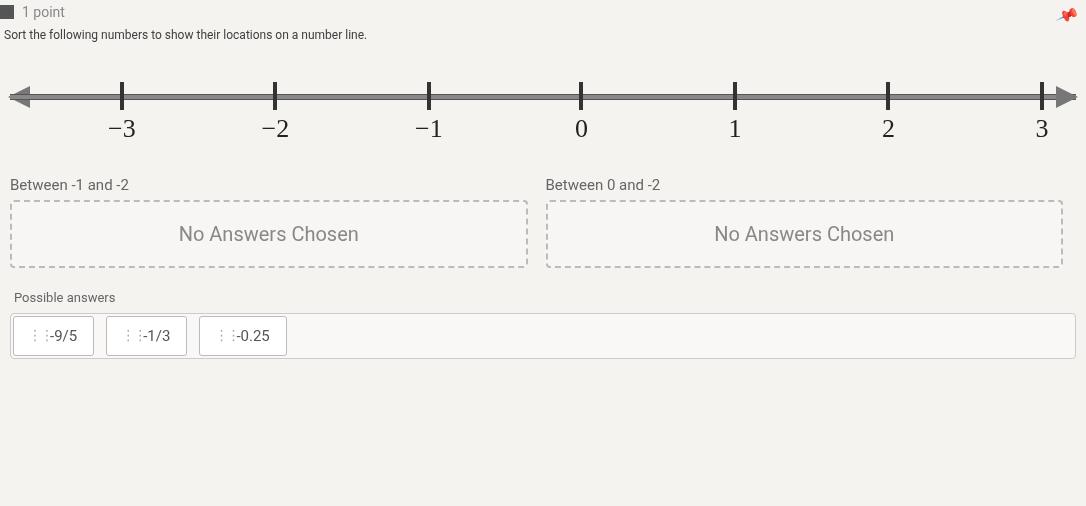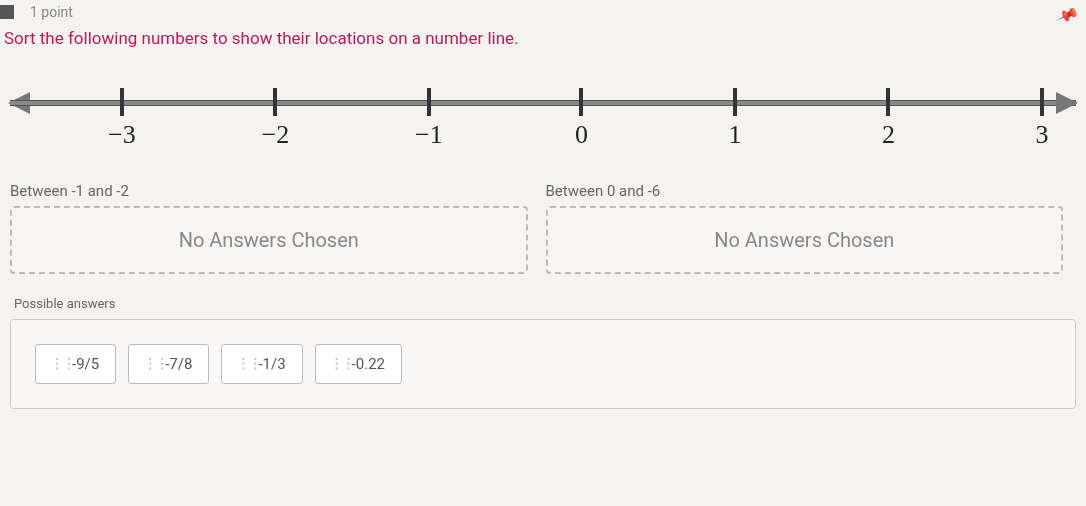--- a/index.html
+++ b/index.html
@@ -4,24 +4,24 @@
   <style>
     * { box-sizing: border-box; margin: 0; padding: 0; }
     body {
       font-family: -apple-system, BlinkMacSystemFont, 'Segoe UI', Roboto, sans-serif;
       background: #f5f3f0;
       width: 1086px;
       height: 506px;
       position: relative;
       color: #333;
     }
-    .top-bar { display: flex; align-items: center; padding: 4px 0 0 0; gap: 8px; }
+    .top-bar { display: flex; align-items: center; padding: 4px 0 0 0; }
     .point-marker { width: 14px; height: 14px; background: #555; margin-right: 8px; }
     .points { color: #888; font-size: 14px; }
-    .question { color: #be185d; font-size: 17px; padding: 8px 17px 18px 4px; }
+    .question { color: #404040; font-size: 12px; padding: 8px 17px 18px 4px; }
     .pin { position: absolute; top: 6px; right: 8px; font-size: 16px; color: #666; transform: rotate(20deg); }
 
     .numberline-wrap { padding: 12px 10px 10px 10px; }
     .numberline { position: relative; height: 70px; }
     .axis {
       position: absolute; left: 0; right: 0; top: 22px;
       height: 6px; background: #888;
       border-top: 1px solid #555; border-bottom: 1px solid #555;
     }
     .arrow-left, .arrow-right {
@@ -44,21 +44,21 @@
     .zone-title { color: #666; font-size: 15px; margin-bottom: 6px; }
     .zone-box {
       border: 2px dashed #bbb; border-radius: 4px; height: 68px;
       display: flex; align-items: center; justify-content: center;
       color: #888; font-size: 20px; background: rgba(255,255,255,0.3);
     }
 
     .possible-title { color: #666; font-size: 13px; padding: 14px 10px 8px 14px; }
     .answers-box {
       margin: 0 10px 10px 10px; border: 1px solid #ccc; border-radius: 4px;
-      padding: 24px; background: rgba(255,255,255,0.4);
+      padding: 2px; background: rgba(255,255,255,0.4);
       display: flex; gap: 12px; flex-wrap: wrap;
     }
     .chip {
       border: 1px solid #bbb; border-radius: 3px; background: #fff;
       padding: 10px 16px; display: flex; align-items: center; gap: 10px;
       cursor: grab; color: #555; font-size: 15px;
     }
     .grip {
       display: inline-block; width: 10px; height: 14px; position: relative;
     }
@@ -99,36 +99,32 @@
       <div class="tick-label" style="left: 96.8%;">3</div>
     </div>
 </div>
 
 <div class="drop-row" id="drop-row">
     <div class="drop-zone">
       <div class="zone-title">Between -1 and -2</div>
       <div class="zone-box">No Answers Chosen</div>
     </div>
     <div class="drop-zone">
-      <div class="zone-title">Between 0 and -6</div>
+      <div class="zone-title">Between 0 and -2</div>
       <div class="zone-box">No Answers Chosen</div>
     </div>
   </div>
 
 <div class="possible-title">Possible answers</div>
 <div class="answers-box" id="answers-box">
     <div class="chip">
       <span class="grip"></span>
       <span>-9/5</span>
     </div>
     <div class="chip">
       <span class="grip"></span>
-      <span>-7/8</span>
-    </div>
-    <div class="chip">
-      <span class="grip"></span>
       <span>-1/3</span>
     </div>
     <div class="chip">
       <span class="grip"></span>
-      <span>-0.22</span>
+      <span>-0.25</span>
     </div>
   </div>
 
 </body></html>

